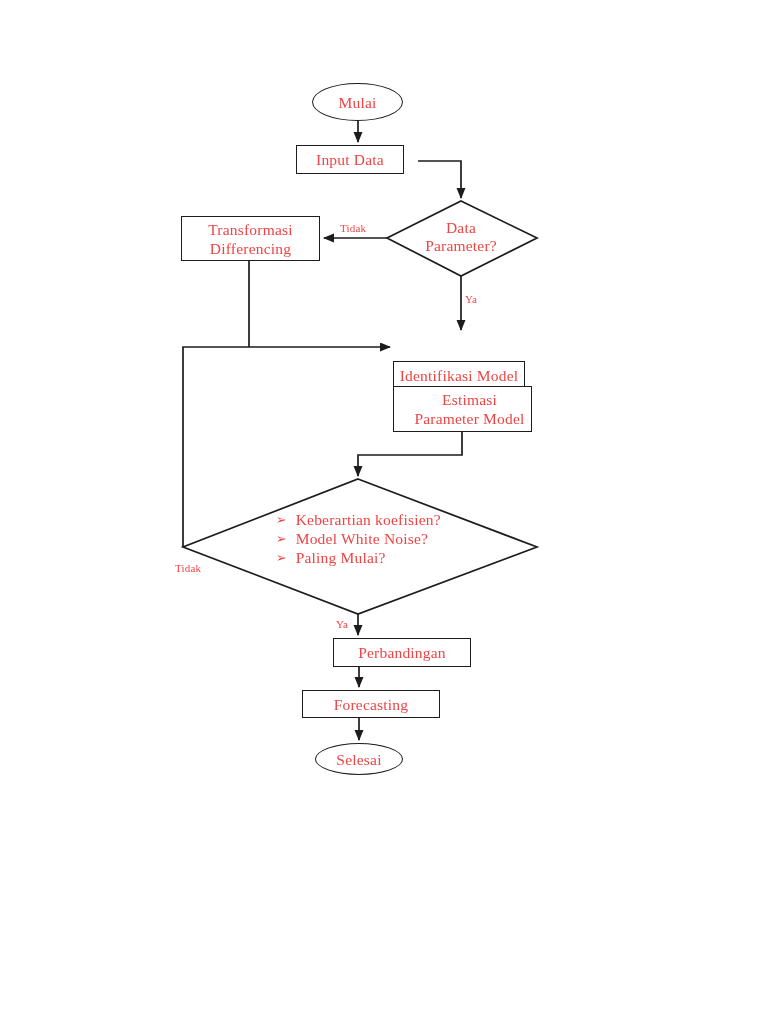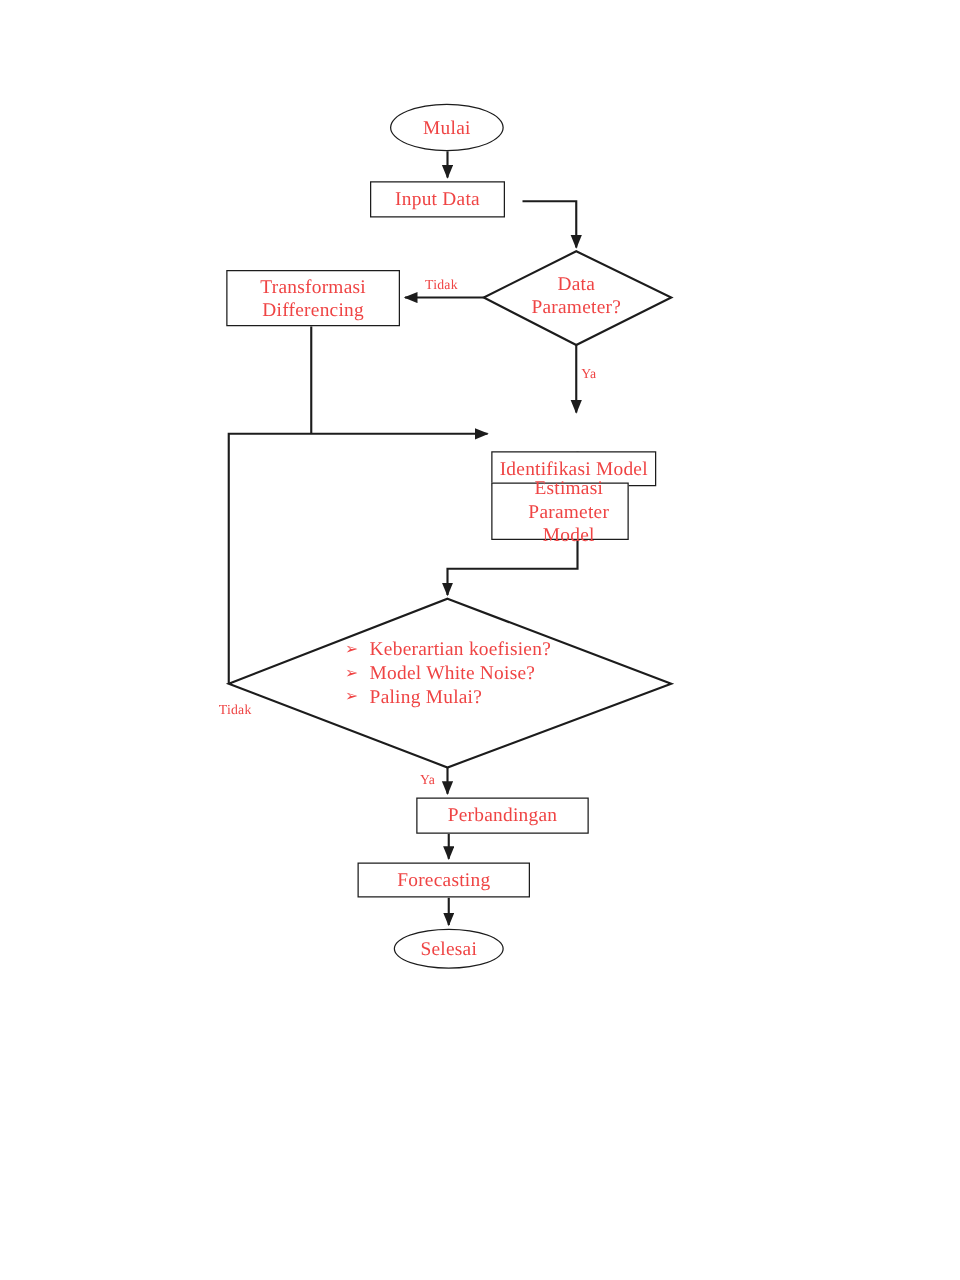--- a/index.html
+++ b/index.html
@@ -109,21 +109,21 @@
 
   <div class="node" style="left:181px; top:216px; width:139px; height:45px;">
     <div>Transformasi</div>
     <div>Differencing</div>
   </div>
 
   <div class="node" style="left:393px; top:333px; width:132px; height:28px;margin-top:28px;">
     <div>Identifikasi Model</div>
   </div>
 
-  <div class="node" style="left:393px; top:386px; width:110px; height:46px;padding-left:14px;">
+  <div class="node" style="left:393px; top:386px; width:139px; height:46px;padding-left:14px;">
     <div>Estimasi</div>
     <div>Parameter Model</div>
   </div>
 
   <div class="criteria">
     <div class="crit-row">
       <span class="bullet">➢</span>
       <span>Keberartian koefisien?</span>
     </div>
     <div class="crit-row">
@@ -133,21 +133,21 @@
     <div class="crit-row">
       <span class="bullet">➢</span>
       <span>Paling Mulai?</span>
     </div>
   </div>
 
   <div class="node" style="left:290px; top:638px; width:138px; height:29px;margin-left:43px;">
     <div>Perbandingan</div>
   </div>
 
-  <div class="node" style="left:286px; top:690px; width:138px; height:28px;">
+  <div class="node" style="left:302px; top:690px; width:138px; height:28px;">
     <div>Forecasting</div>
   </div>
 
   <div class="node ellipse" style="left:315px; top:743px; width:88px; height:32px;">
     <div>Selesai</div>
   </div>
 
   <div class="label" style="left:340px; top:220px;">Tidak</div>
   <div class="label" style="left:465px; top:291px;">Ya</div>
   <div class="label" style="left:175px; top:560px;">Tidak</div>

